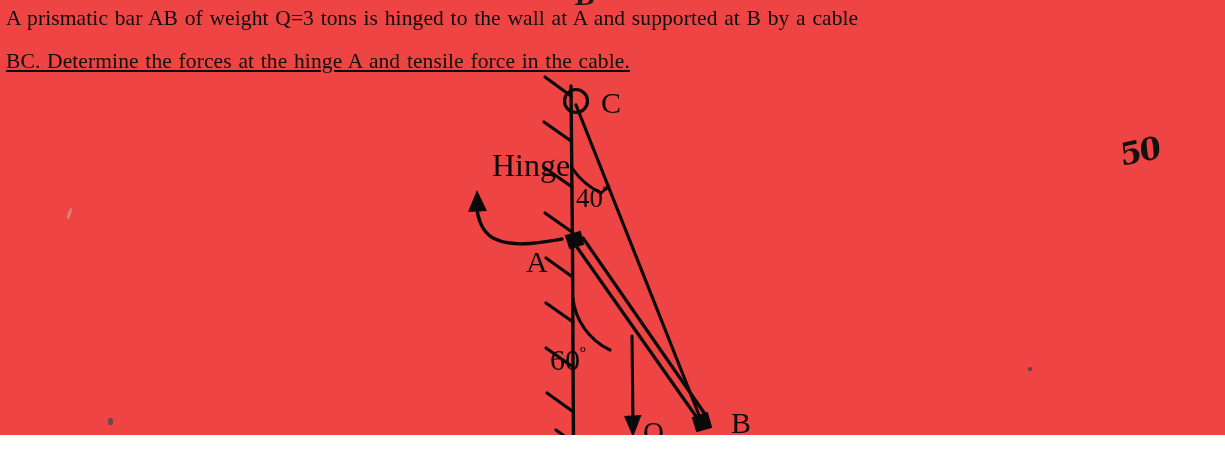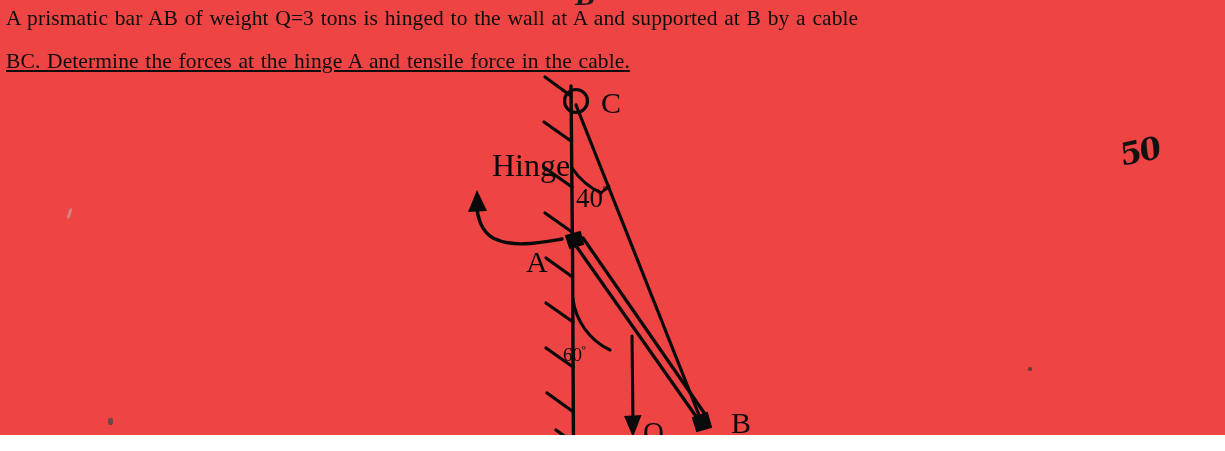--- a/index.html
+++ b/index.html
@@ -63,21 +63,21 @@
     color: #0a0a0a;
     white-space: nowrap;
     line-height: 1;
   }
   #label-C { left: 601px; top: 88px;  font-size: 30px; }
   #label-A { left: 526px; top: 247px; font-size: 30px; }
   #label-B { left: 731px; top: 408px; font-size: 30px; }
   #label-Q { left: 643px; top: 418px; font-size: 29px; }
   #label-hinge { left: 452px; top: 149px; font-size: 32px; margin-left: 40px; }
   #label-angle-30 { left: 576px; top: 185px; font-size: 27px; }
-  #label-angle-60 { left: 563px; top: 345px; font-size: 19px; }
+  #label-angle-60 { left: 550px; top: 345px; font-size: 30px; }
   .deg-sup {
     font-size: 0.62em;
     vertical-align: super;
     line-height: 0;
   }
 
   
   #hand-note {
     position: absolute;
     left: 1120px;

